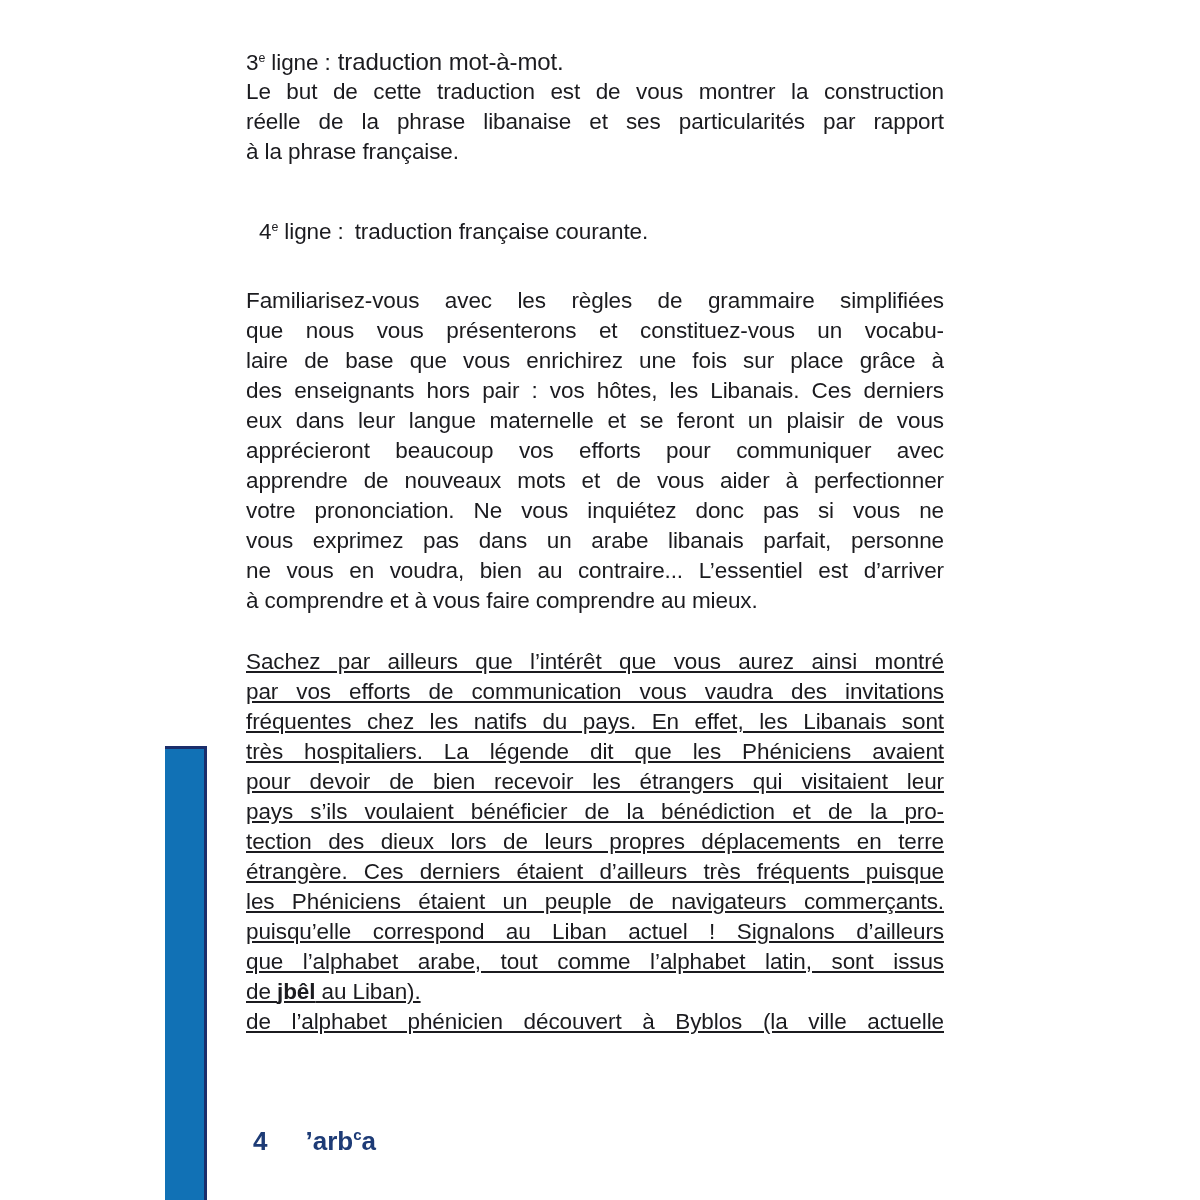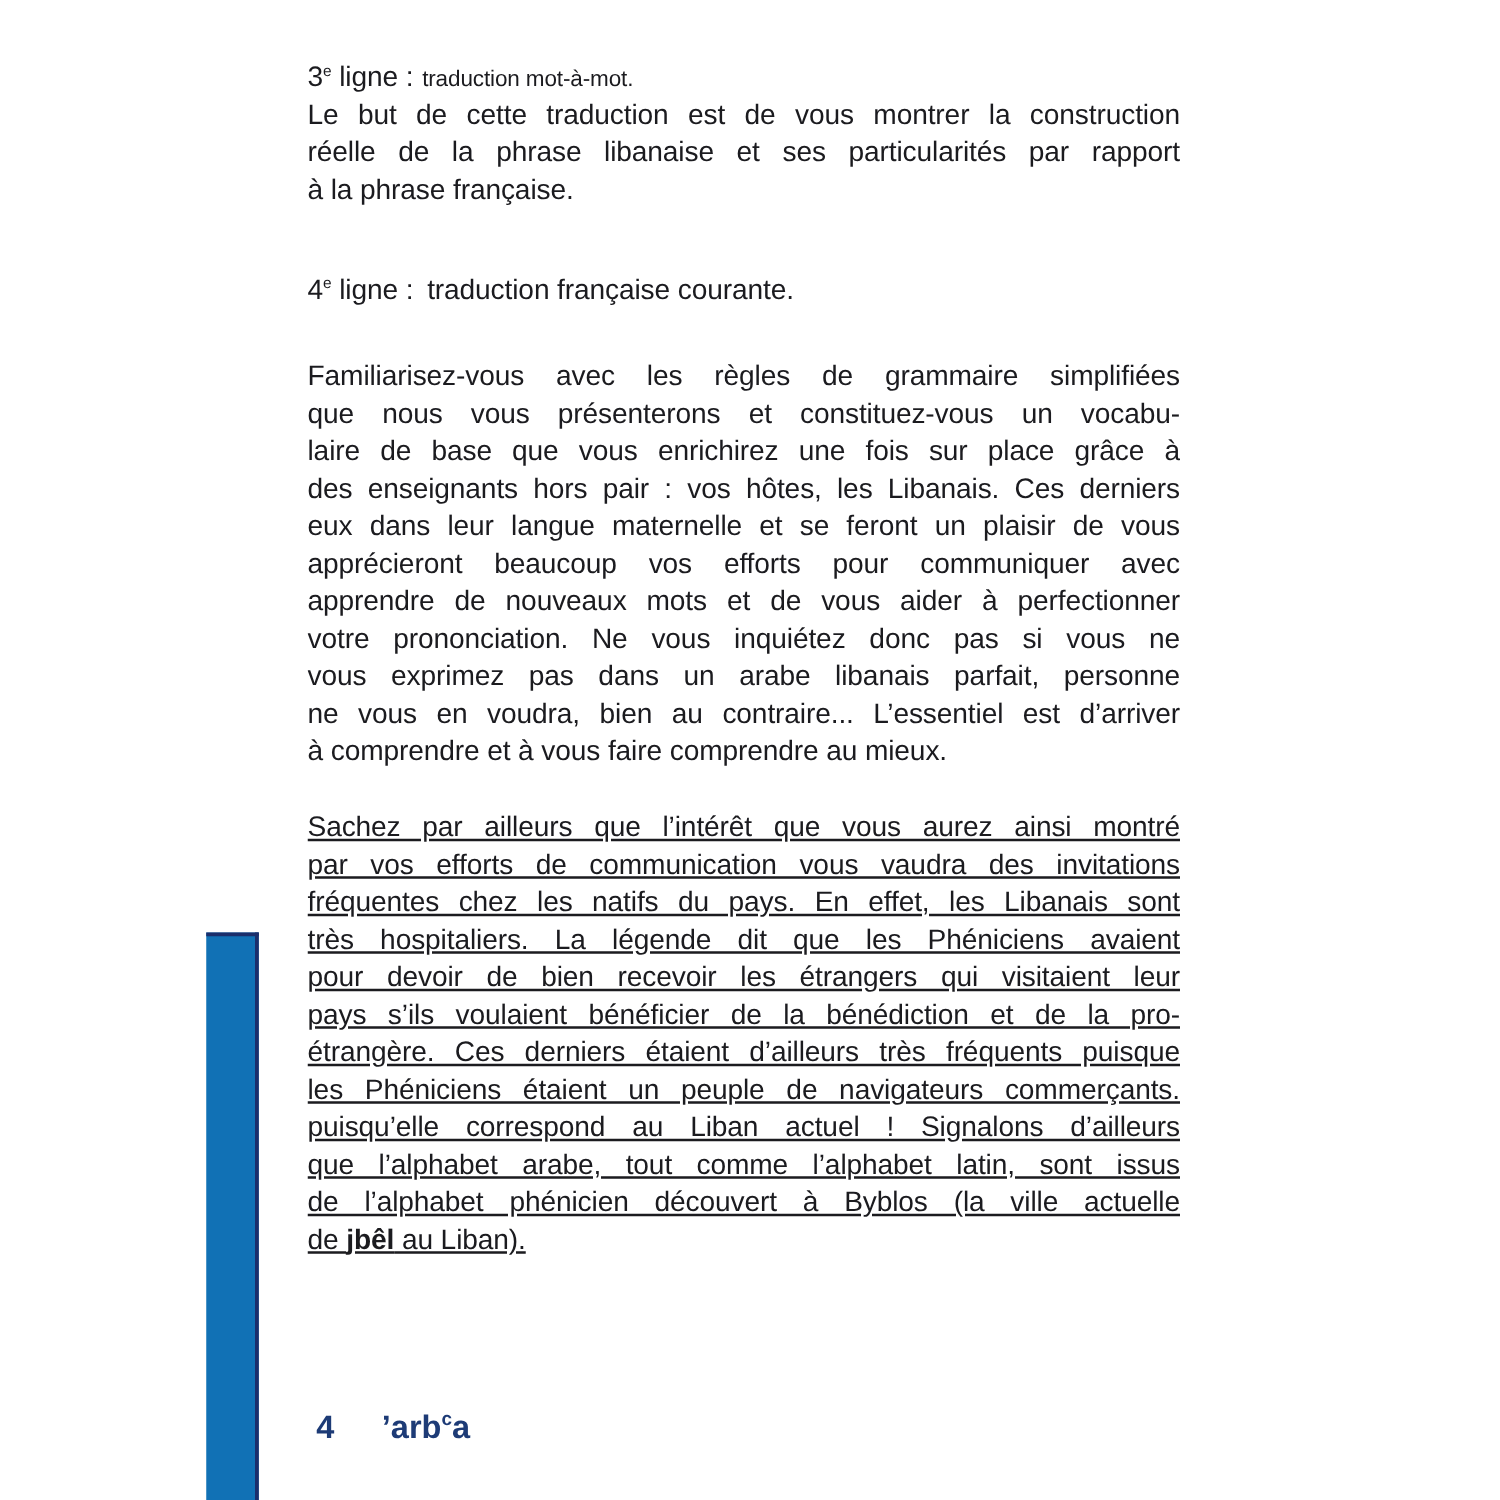--- a/index.html
+++ b/index.html
@@ -13,42 +13,42 @@
   .text-block {
     position: absolute;
     left: 246px; top: 47px;
     width: 698px;
     color: #1b1b1f;
     font-size: 22.5px;
     line-height: 30px;
     letter-spacing: -0.1px;
   }
   .block { margin: 0; }
-  .gap-50 { margin-top: 50px; }
+  .gap-50 { margin-top: 50px; margin-left: 13px; }
   .gap-39 { margin-top: 39px; }
   .gap-31 { margin-top: 31px; text-decoration: underline; }
   .line {
     text-align: justify;
     text-align-last: justify;
     height: 30px;
     overflow: hidden;
     white-space: nowrap;
   }
   .line.just { white-space: normal; }
   .line.left {
     text-align: left;
     text-align-last: left;
   }
   sup.ord {
     font-size: 0.55em;
     vertical-align: super;
     line-height: 0;
   }
   .small-inline {
-    font-size: 18px;
+    font-size: 24px;
     margin-left: 7px;
   }
   .h4-rest { margin-left: 11px; }
   .bold-word { font-weight: bold; }
   .accent-bar {
     position: absolute;
     left: 165px; top: 746px;
     width: 39px; height: 454px;
     background: #1171b5;
     border-top: 3px solid #1b2e6b;
@@ -102,26 +102,27 @@
     <div class="line left">à comprendre et à vous faire comprendre au mieux.</div>
   </div>
 
   <div class="block gap-31">
     <div class="line just">Sachez par ailleurs que l’intérêt que vous aurez ainsi montré</div>
     <div class="line just">par vos efforts de communication vous vaudra des invitations</div>
     <div class="line just">fréquentes chez les natifs du pays. En effet, les Libanais sont</div>
     <div class="line just">très hospitaliers. La légende dit que les Phéniciens avaient</div>
     <div class="line just">pour devoir de bien recevoir les étrangers qui visitaient leur</div>
     <div class="line just">pays s’ils voulaient bénéficier de la bénédiction et de la pro-</div>
+    <div class="line just">tection des dieux lors de leurs propres déplacements en terre</div>
     <div class="line just">étrangère. Ces derniers étaient d’ailleurs très fréquents puisque</div>
     <div class="line just">les Phéniciens étaient un peuple de navigateurs commerçants.</div>
     <div class="line just">puisqu’elle correspond au Liban actuel ! Signalons d’ailleurs</div>
     <div class="line just">que l’alphabet arabe, tout comme l’alphabet latin, sont issus</div>
+    <div class="line left"><span>de </span><span class="bold-word">jbêl</span><span> au Liban).</span></div>
     <div class="line just">de l’alphabet phénicien découvert à Byblos (la ville actuelle</div>
-    <div class="line left"><span>de </span><span class="bold-word">jbêl</span><span> au Liban).</span></div>
   </div>
 
 </main>
 
 <footer class="footer">
   <span>4</span>
   <span><span>’arb</span><sup class="ayn">c</sup><span>a</span></span>
 </footer>
 
 </body></html>

